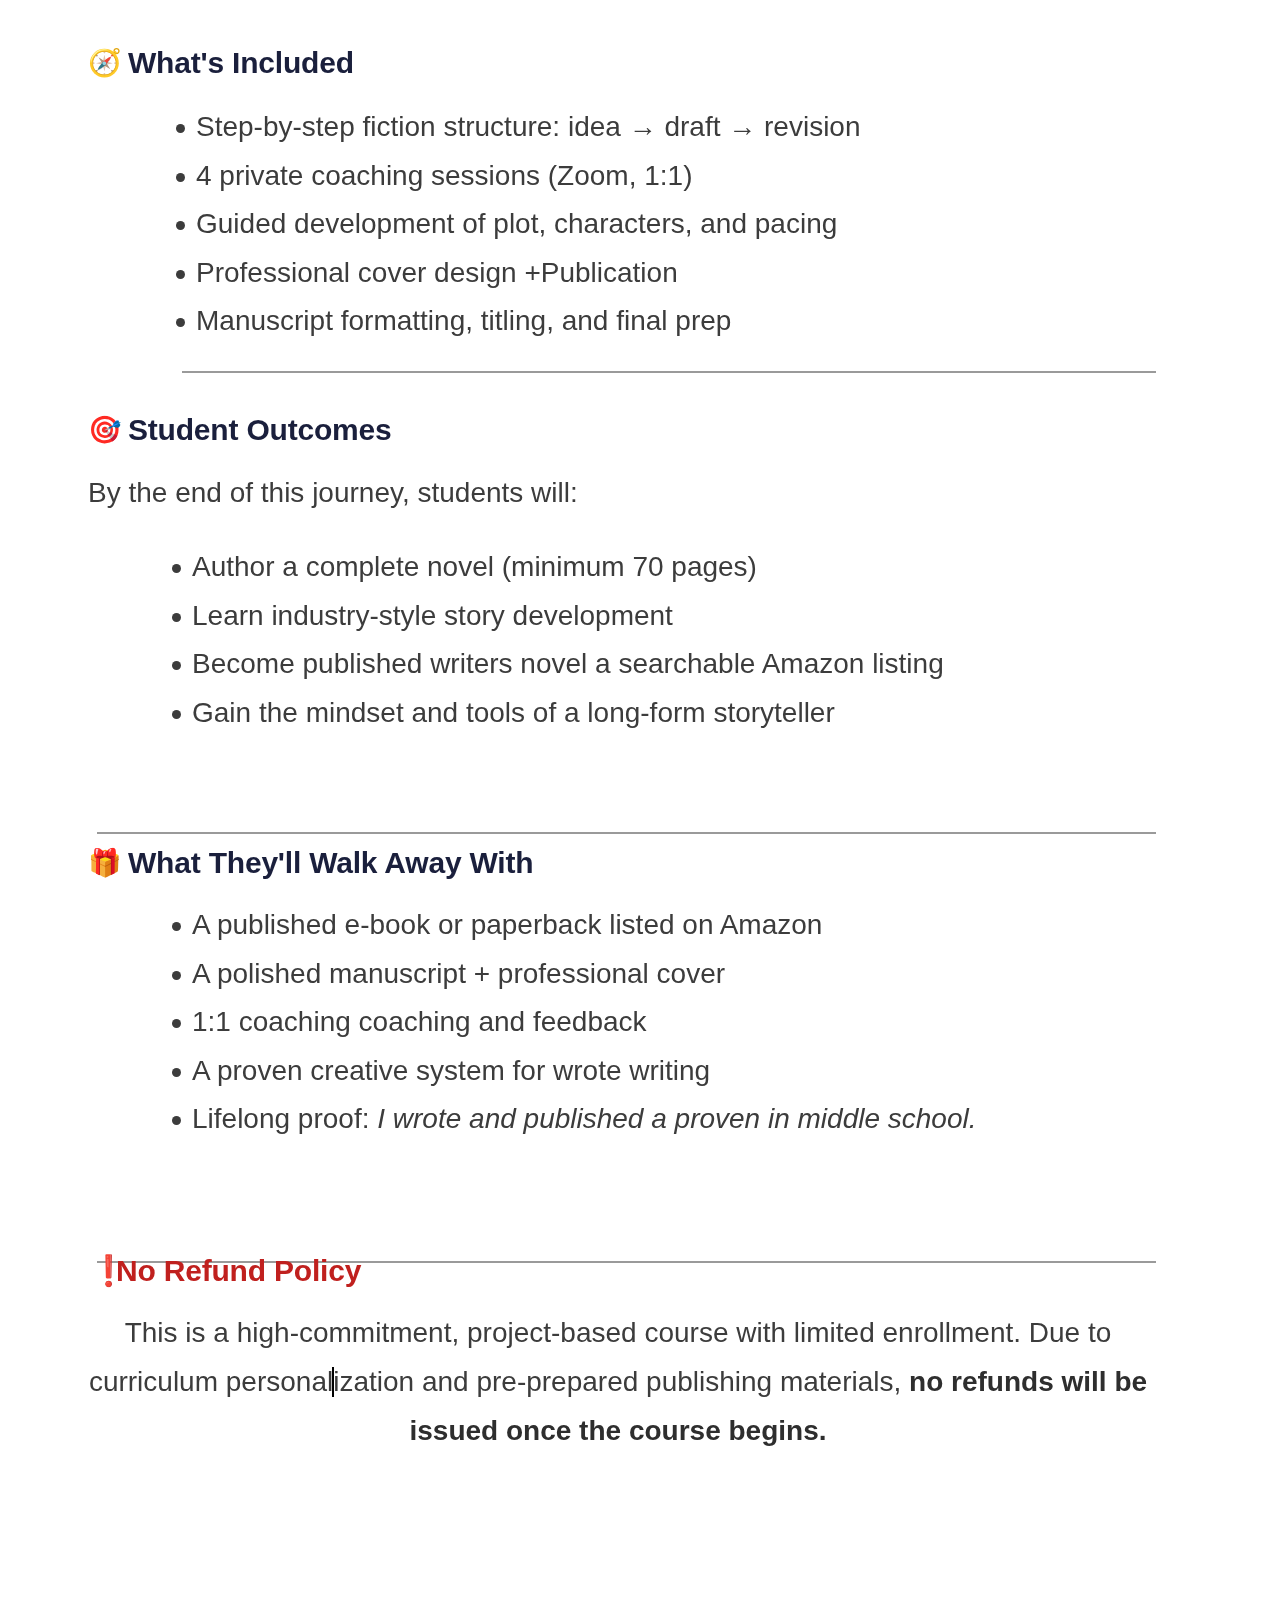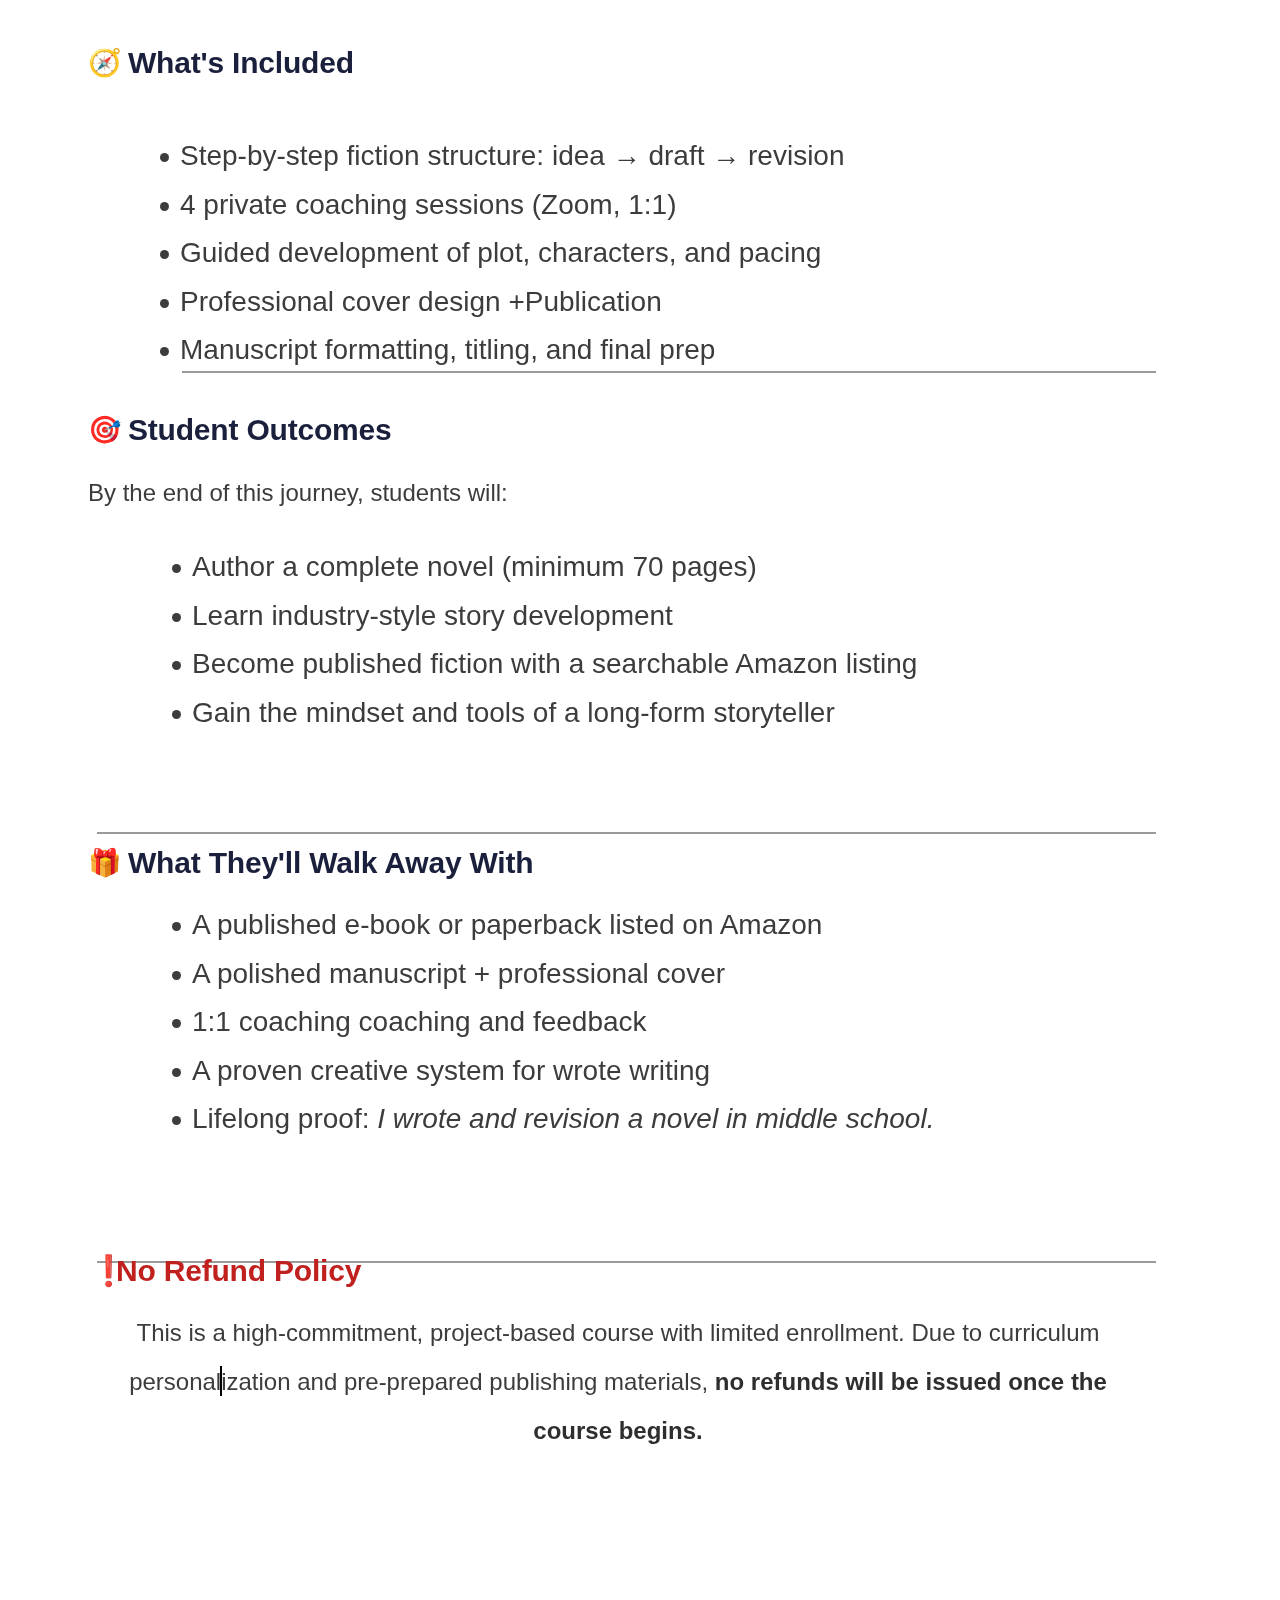--- a/index.html
+++ b/index.html
@@ -82,21 +82,21 @@
     height: 9px;
     border-radius: 50%;
     background: #3c3c3c;
   }
   ul.bullets li .it {
     font-style: italic;
   }
 
   
   p.para {
-    font-size: 24px;
+    font-size: 28px;
     line-height: 49px;
     color: #3c3c3c;
     margin: 0;
   }
   p.para b {
     font-weight: bold;
     color: #2e2e2e;
   }
 
   
@@ -112,21 +112,21 @@
     display: inline-block;
     width: 2px;
     height: 30px;
     background: #000;
     vertical-align: -6px;
     margin: 0 -1px;
   }
 
   
   #sec-included        { position: absolute; left: 88px;  top: 46px;  width: 1120px; }
-  #list-included       { position: absolute; left: 128px; top: 103px; width: 1080px; margin-top: 29px; }
+  #list-included       { position: absolute; left: 144px; top: 103px; width: 1080px; }
   #divider-1           { position: absolute; left: 182px; top: 371px; width: 974px; }
 
   #sec-outcomes        { position: absolute; left: 88px;  top: 413px; width: 1120px; }
   #intro-outcomes      { position: absolute; left: 88px;  top: 468px; width: 1100px; }
   #list-outcomes       { position: absolute; left: 140px; top: 543px; width: 1080px; }
   #divider-2           { position: absolute; left: 97px;  top: 832px; width: 1059px; }
 
   #sec-walkaway        { position: absolute; left: 88px;  top: 846px; width: 1120px; }
   #list-walkaway       { position: absolute; left: 140px; top: 901px; width: 1080px; }
   #divider-3           { position: absolute; left: 97px;  top: 1261px; width: 1059px; }
@@ -161,39 +161,39 @@
       <span class="emoji">🎯</span>
       <span>Student Outcomes</span>
     </h2>
   </div>
 
   <p class="para" id="intro-outcomes">By the end of this journey, students will:</p>
 
   <ul class="bullets" id="list-outcomes">
     <li>Author a complete novel (minimum 70 pages)</li>
     <li>Learn industry-style story development</li>
-    <li>Become published fiction with a searchable Amazon listing</li>
+    <li>Become published writers novel a searchable Amazon listing</li>
     <li>Gain the mindset and tools of a long-form storyteller</li>
   </ul>
 
   <hr class="divider" id="divider-2">
 
   <div class="section" id="sec-walkaway">
     <h2 class="heading">
       <span class="emoji">🎁</span>
       <span>What They'll Walk Away With</span>
     </h2>
   </div>
 
   <ul class="bullets" id="list-walkaway">
     <li>A published e-book or paperback listed on Amazon</li>
     <li>A polished manuscript + professional cover</li>
     <li>1:1 coaching coaching and feedback</li>
     <li>A proven creative system for wrote writing</li>
-    <li><span>Lifelong proof: </span><span class="it">I wrote and revision a novel in middle school.</span></li>
+    <li><span>Lifelong proof: </span><span class="it">I wrote and published a proven in middle school.</span></li>
   </ul>
 
   <hr class="divider" id="divider-3">
 
   <div class="section" id="sec-refund">
     <h2 class="heading red">
       <span class="bang">❗</span>
       <span>No Refund Policy</span>
     </h2>
   </div>

